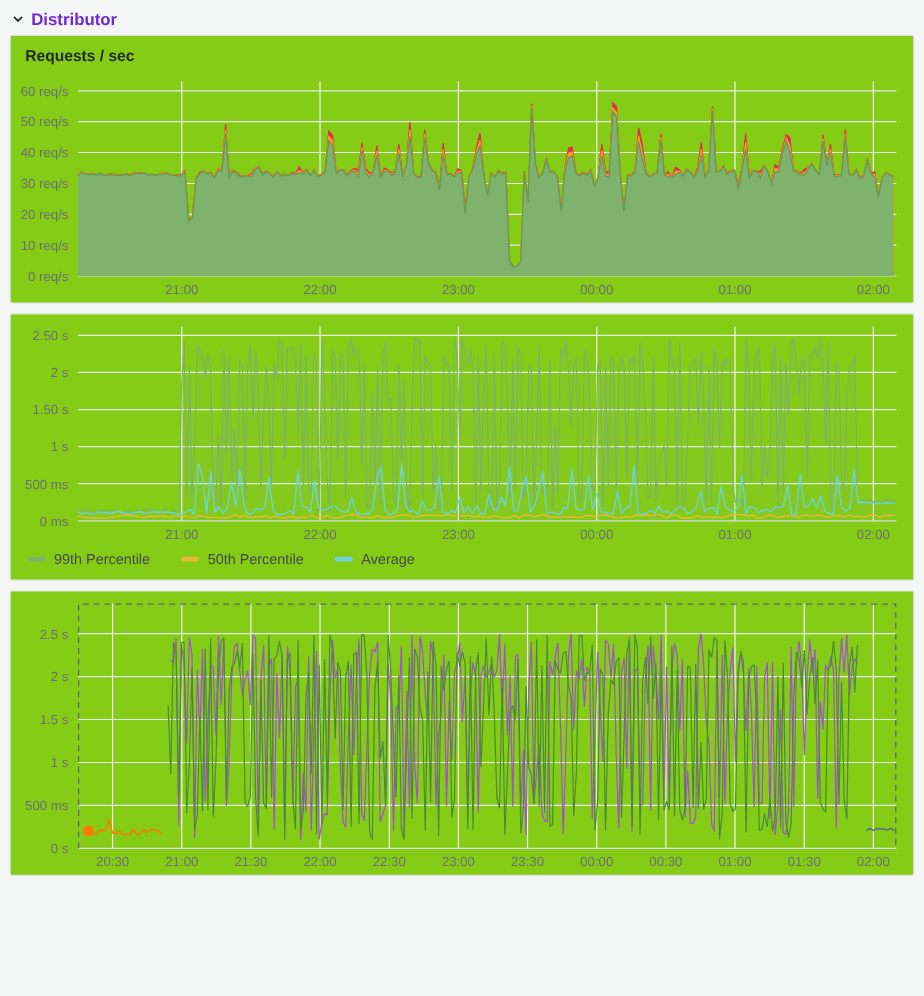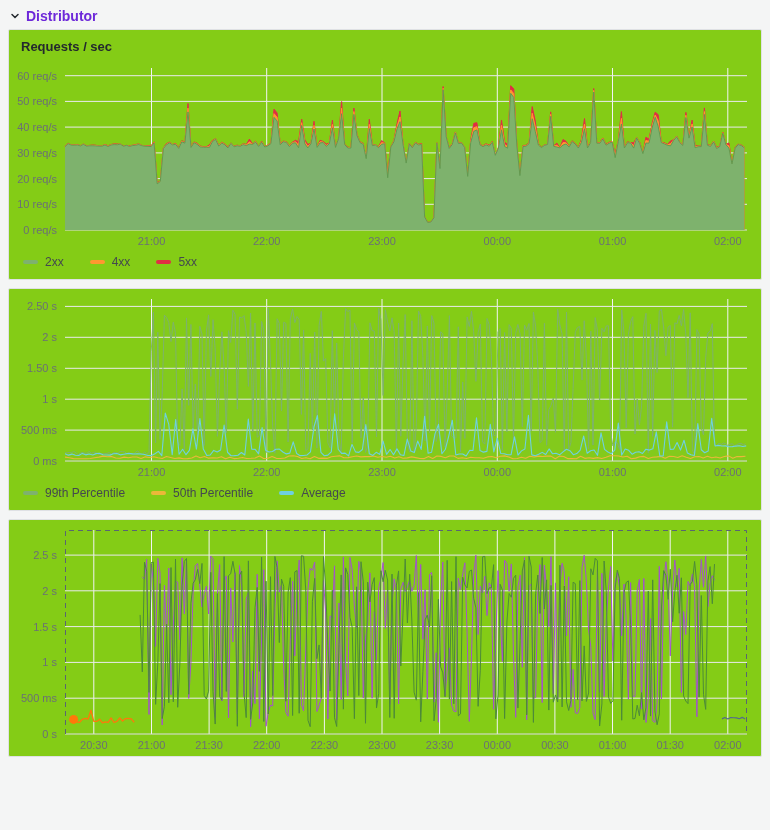--- a/index.html
+++ b/index.html
@@ -83,34 +83,20 @@
         <text x="48" y="47.4" text-anchor="end">50 req/s</text>
         <line x1="56" x2="738" y1="17.7" y2="17.7" stroke="#e9eaed" stroke-width="1"></line>
         <text x="48" y="21.7" text-anchor="end">60 req/s</text>
         <path d="M56.0 88.60 L59.1 85.13 L62.1 86.76 L65.2 87.06 L68.3 86.42 L71.4 87.77 L74.4 85.93 L77.5 87.79 L80.6 87.37 L83.7 87.02 L86.7 87.24 L89.8 87.99 L92.9 87.98 L96.0 86.41 L99.0 87.75 L102.1 86.50 L105.2 85.84 L108.3 86.05 L111.3 86.10 L114.4 87.87 L117.5 87.36 L120.5 87.82 L123.6 87.22 L126.7 86.51 L129.8 85.98 L132.8 87.39 L135.9 88.15 L139.0 87.60 L142.1 87.54 L145.1 83.90 L148.2 124.74 L151.3 122.79 L154.4 90.07 L157.4 85.68 L160.5 84.24 L163.6 86.52 L166.7 85.37 L169.7 89.70 L172.8 82.69 L175.9 84.14 L179.0 45.49 L182.0 89.17 L185.1 83.96 L188.2 85.31 L191.2 88.03 L194.3 88.66 L197.4 88.77 L200.5 86.74 L203.5 82.42 L206.6 80.73 L209.7 87.11 L212.8 84.21 L215.8 86.11 L218.9 88.99 L222.0 84.89 L225.1 88.25 L228.1 87.15 L231.2 87.88 L234.3 85.69 L237.4 86.49 L240.4 81.08 L243.5 85.97 L246.6 83.27 L249.6 88.29 L252.7 83.33 L255.8 88.64 L258.9 86.99 L261.9 84.95 L265.0 51.13 L268.1 54.96 L271.2 85.70 L274.2 83.14 L277.3 83.79 L280.4 87.55 L283.5 84.11 L286.5 82.28 L289.6 83.77 L292.7 61.23 L295.8 81.81 L298.8 86.37 L301.9 85.29 L305.0 63.22 L308.1 89.01 L311.1 82.28 L314.2 83.54 L317.3 86.04 L320.3 85.25 L323.4 62.20 L326.5 89.20 L329.6 80.27 L332.6 43.56 L335.7 86.44 L338.8 89.15 L341.9 89.59 L344.9 50.06 L348.0 76.75 L351.1 83.88 L354.2 85.43 L357.2 100.25 L360.3 61.30 L363.4 87.35 L366.5 86.56 L369.5 89.03 L372.6 82.56 L375.7 84.92 L378.7 114.43 L381.8 88.72 L384.9 82.71 L388.0 65.62 L391.0 52.97 L394.1 86.15 L397.2 104.72 L400.3 85.72 L403.3 89.17 L406.4 84.35 L409.5 86.25 L412.6 85.60 L415.6 158.94 L418.7 164.41 L421.8 164.00 L424.9 159.81 L427.9 84.76 L431.0 110.18 L434.1 28.50 L437.2 78.68 L440.2 89.87 L443.3 85.52 L446.4 73.98 L449.4 84.84 L452.5 84.76 L455.6 89.28 L458.7 117.70 L461.7 82.01 L464.8 65.33 L467.9 64.70 L471.0 86.44 L474.0 87.69 L477.1 85.72 L480.2 87.31 L483.3 83.41 L486.3 96.88 L489.4 89.40 L492.5 61.99 L495.6 84.02 L498.6 86.53 L501.7 27.67 L504.8 30.96 L507.8 85.89 L510.9 116.98 L514.0 87.50 L517.1 87.31 L520.1 84.71 L523.2 48.60 L526.3 63.08 L529.4 85.98 L532.4 89.21 L535.5 86.87 L538.6 86.31 L541.7 53.86 L544.7 87.96 L547.8 85.04 L550.9 89.73 L554.0 81.53 L557.0 83.33 L560.1 88.48 L563.2 82.86 L566.3 85.57 L569.3 89.37 L572.4 81.52 L575.5 60.54 L578.5 88.83 L581.6 84.06 L584.7 30.51 L587.8 84.72 L590.8 84.50 L593.9 79.98 L597.0 86.21 L600.1 84.27 L603.1 83.49 L606.2 95.62 L609.3 82.72 L612.4 53.59 L615.4 89.01 L618.5 83.73 L621.6 84.78 L624.7 84.68 L627.7 79.66 L630.8 84.62 L633.9 95.01 L636.9 79.23 L640.0 81.21 L643.1 65.71 L646.2 54.18 L649.2 56.65 L652.3 84.20 L655.4 84.84 L658.5 86.49 L661.5 82.93 L664.6 81.76 L667.7 78.11 L670.8 84.10 L673.8 86.95 L676.9 54.36 L680.0 79.19 L683.1 62.09 L686.1 87.75 L689.2 87.93 L692.3 88.19 L695.4 49.91 L698.4 86.34 L701.5 87.71 L704.6 83.11 L707.6 89.45 L710.7 88.09 L713.8 74.09 L716.9 86.38 L719.9 84.94 L723.0 105.66 L726.1 89.66 L729.2 86.13 L732.2 87.07 L735.3 89.03 L735.3 172.0 L56.0 172.0 Z" fill="#e02f44" fill-opacity="1" stroke="none"></path>
         <path d="M56.0 88.60 L59.1 85.13 L62.1 86.76 L65.2 87.06 L68.3 86.42 L71.4 87.77 L74.4 85.93 L77.5 87.79 L80.6 87.37 L83.7 87.02 L86.7 87.24 L89.8 87.99 L92.9 87.98 L96.0 86.41 L99.0 87.75 L102.1 86.50 L105.2 85.84 L108.3 86.05 L111.3 86.10 L114.4 87.87 L117.5 87.36 L120.5 87.82 L123.6 87.22 L126.7 86.51 L129.8 85.98 L132.8 87.39 L135.9 88.15 L139.0 87.60 L142.1 87.54 L145.1 83.90 L148.2 124.74 L151.3 122.79 L154.4 90.07 L157.4 85.68 L160.5 84.24 L163.6 86.52 L166.7 85.37 L169.7 89.70 L172.8 82.69 L175.9 84.14 L179.0 45.49 L182.0 89.17 L185.1 83.96 L188.2 85.31 L191.2 88.03 L194.3 88.66 L197.4 88.77 L200.5 86.74 L203.5 82.42 L206.6 80.73 L209.7 87.11 L212.8 84.21 L215.8 86.11 L218.9 88.99 L222.0 84.89 L225.1 88.25 L228.1 87.15 L231.2 87.88 L234.3 85.69 L237.4 86.49 L240.4 81.08 L243.5 85.97 L246.6 83.27 L249.6 88.29 L252.7 83.33 L255.8 88.64 L258.9 86.99 L261.9 84.95 L265.0 51.13 L268.1 54.96 L271.2 85.70 L274.2 83.14 L277.3 83.79 L280.4 87.55 L283.5 84.11 L286.5 82.28 L289.6 83.77 L292.7 61.23 L295.8 81.81 L298.8 86.37 L301.9 85.29 L305.0 63.22 L308.1 89.01 L311.1 82.28 L314.2 83.54 L317.3 86.04 L320.3 85.25 L323.4 62.20 L326.5 89.20 L329.6 80.27 L332.6 43.56 L335.7 86.44 L338.8 89.15 L341.9 89.59 L344.9 50.06 L348.0 76.75 L351.1 83.88 L354.2 85.43 L357.2 100.25 L360.3 61.30 L363.4 87.35 L366.5 86.56 L369.5 89.03 L372.6 82.56 L375.7 84.92 L378.7 114.43 L381.8 88.72 L384.9 82.71 L388.0 65.62 L391.0 52.97 L394.1 86.15 L397.2 104.72 L400.3 85.72 L403.3 89.17 L406.4 84.35 L409.5 86.25 L412.6 85.60 L415.6 158.94 L418.7 164.41 L421.8 164.00 L424.9 159.81 L427.9 84.76 L431.0 110.18 L434.1 28.50 L437.2 78.68 L440.2 89.87 L443.3 85.52 L446.4 73.98 L449.4 84.84 L452.5 84.76 L455.6 89.28 L458.7 117.70 L461.7 82.01 L464.8 65.33 L467.9 64.70 L471.0 86.44 L474.0 87.69 L477.1 85.72 L480.2 87.31 L483.3 83.41 L486.3 96.88 L489.4 89.40 L492.5 61.99 L495.6 84.02 L498.6 86.53 L501.7 27.67 L504.8 30.96 L507.8 85.89 L510.9 116.98 L514.0 87.50 L517.1 87.31 L520.1 84.71 L523.2 48.60 L526.3 63.08 L529.4 85.98 L532.4 89.21 L535.5 86.87 L538.6 86.31 L541.7 53.86 L544.7 87.96 L547.8 85.04 L550.9 89.73 L554.0 81.53 L557.0 83.33 L560.1 88.48 L563.2 82.86 L566.3 85.57 L569.3 89.37 L572.4 81.52 L575.5 60.54 L578.5 88.83 L581.6 84.06 L584.7 30.51 L587.8 84.72 L590.8 84.50 L593.9 79.98 L597.0 86.21 L600.1 84.27 L603.1 83.49 L606.2 95.62 L609.3 82.72 L612.4 53.59 L615.4 89.01 L618.5 83.73 L621.6 84.78 L624.7 84.68 L627.7 79.66 L630.8 84.62 L633.9 95.01 L636.9 79.23 L640.0 81.21 L643.1 65.71 L646.2 54.18 L649.2 56.65 L652.3 84.20 L655.4 84.84 L658.5 86.49 L661.5 82.93 L664.6 81.76 L667.7 78.11 L670.8 84.10 L673.8 86.95 L676.9 54.36 L680.0 79.19 L683.1 62.09 L686.1 87.75 L689.2 87.93 L692.3 88.19 L695.4 49.91 L698.4 86.34 L701.5 87.71 L704.6 83.11 L707.6 89.45 L710.7 88.09 L713.8 74.09 L716.9 86.38 L719.9 84.94 L723.0 105.66 L726.1 89.66 L729.2 86.13 L732.2 87.07 L735.3 89.03 " fill="none" stroke="#e02f44" stroke-width="1"></path>
         <path d="M56.0 88.63 L59.1 85.43 L62.1 86.94 L65.2 87.16 L68.3 86.72 L71.4 87.84 L74.4 86.15 L77.5 87.95 L80.6 87.60 L83.7 87.43 L86.7 87.62 L89.8 88.05 L92.9 88.11 L96.0 86.73 L99.0 88.14 L102.1 86.76 L105.2 86.25 L108.3 86.44 L111.3 86.12 L114.4 88.02 L117.5 87.37 L120.5 88.15 L123.6 87.40 L126.7 86.91 L129.8 86.28 L132.8 87.54 L135.9 88.21 L139.0 88.00 L142.1 88.12 L145.1 84.48 L148.2 125.35 L151.3 123.14 L154.4 90.28 L157.4 86.30 L160.5 84.65 L163.6 86.67 L166.7 85.90 L169.7 90.08 L172.8 83.32 L175.9 84.67 L179.0 50.12 L182.0 89.30 L185.1 84.38 L188.2 85.91 L191.2 88.54 L194.3 88.97 L197.4 89.05 L200.5 88.17 L203.5 83.05 L206.6 81.05 L209.7 87.61 L212.8 84.72 L215.8 86.45 L218.9 89.52 L222.0 85.12 L225.1 88.56 L228.1 87.50 L231.2 88.07 L234.3 86.22 L237.4 87.08 L240.4 83.84 L243.5 86.21 L246.6 83.74 L249.6 88.33 L252.7 83.86 L255.8 88.82 L258.9 87.48 L261.9 85.33 L265.0 55.64 L268.1 59.37 L271.2 86.30 L274.2 83.47 L277.3 84.13 L280.4 88.14 L283.5 84.69 L286.5 83.69 L289.6 87.08 L292.7 64.65 L295.8 83.93 L298.8 88.33 L301.9 85.60 L305.0 67.50 L308.1 89.20 L311.1 83.73 L314.2 84.08 L317.3 87.30 L320.3 85.58 L323.4 66.43 L326.5 89.31 L329.6 80.29 L332.6 50.24 L335.7 86.55 L338.8 89.61 L341.9 89.83 L344.9 53.53 L348.0 77.25 L351.1 84.33 L354.2 85.86 L357.2 100.46 L360.3 66.39 L363.4 87.51 L366.5 86.81 L369.5 89.37 L372.6 84.61 L375.7 85.36 L378.7 117.36 L381.8 88.87 L384.9 83.31 L388.0 68.60 L391.0 58.87 L394.1 86.58 L397.2 104.91 L400.3 85.78 L403.3 89.45 L406.4 84.71 L409.5 86.64 L412.6 86.08 L415.6 158.94 L418.7 164.41 L421.8 164.00 L424.9 159.81 L427.9 84.88 L431.0 110.39 L434.1 30.25 L437.2 78.68 L440.2 90.19 L443.3 86.01 L446.4 74.47 L449.4 85.23 L452.5 84.90 L455.6 89.35 L458.7 118.07 L461.7 83.50 L464.8 69.73 L467.9 68.66 L471.0 86.71 L474.0 88.18 L477.1 86.35 L480.2 87.83 L483.3 83.86 L486.3 97.09 L489.4 89.77 L492.5 67.39 L495.6 86.47 L498.6 88.54 L501.7 31.90 L504.8 35.66 L507.8 86.47 L510.9 117.30 L514.0 88.11 L517.1 87.79 L520.1 85.24 L523.2 55.26 L526.3 68.86 L529.4 86.58 L532.4 89.36 L535.5 87.13 L538.6 86.38 L541.7 56.34 L544.7 88.18 L547.8 87.22 L550.9 89.77 L554.0 84.57 L557.0 84.79 L560.1 88.75 L563.2 83.30 L566.3 85.87 L569.3 89.74 L572.4 83.16 L575.5 66.18 L578.5 89.44 L581.6 84.35 L584.7 32.43 L587.8 84.98 L590.8 84.93 L593.9 80.51 L597.0 86.74 L600.1 84.83 L603.1 83.78 L606.2 97.82 L609.3 83.06 L612.4 60.39 L615.4 89.55 L618.5 84.23 L621.6 84.87 L624.7 87.65 L627.7 79.81 L630.8 85.24 L633.9 95.33 L636.9 82.43 L640.0 83.38 L643.1 68.11 L646.2 56.98 L649.2 63.16 L652.3 84.42 L655.4 85.45 L658.5 86.94 L661.5 85.62 L664.6 82.11 L667.7 78.47 L670.8 84.37 L673.8 87.20 L676.9 57.21 L680.0 79.70 L683.1 65.92 L686.1 88.84 L689.2 88.35 L692.3 88.44 L695.4 53.53 L698.4 86.89 L701.5 88.08 L704.6 83.51 L707.6 90.02 L710.7 88.41 L713.8 74.69 L716.9 86.62 L719.9 87.66 L723.0 105.78 L726.1 90.00 L729.2 86.38 L732.2 87.30 L735.3 89.40 L735.3 172.0 L56.0 172.0 Z" fill="#ff9830" fill-opacity="1" stroke="none"></path>
         <path d="M56.0 88.63 L59.1 85.43 L62.1 86.94 L65.2 87.16 L68.3 86.72 L71.4 87.84 L74.4 86.15 L77.5 87.95 L80.6 87.60 L83.7 87.43 L86.7 87.62 L89.8 88.05 L92.9 88.11 L96.0 86.73 L99.0 88.14 L102.1 86.76 L105.2 86.25 L108.3 86.44 L111.3 86.12 L114.4 88.02 L117.5 87.37 L120.5 88.15 L123.6 87.40 L126.7 86.91 L129.8 86.28 L132.8 87.54 L135.9 88.21 L139.0 88.00 L142.1 88.12 L145.1 84.48 L148.2 125.35 L151.3 123.14 L154.4 90.28 L157.4 86.30 L160.5 84.65 L163.6 86.67 L166.7 85.90 L169.7 90.08 L172.8 83.32 L175.9 84.67 L179.0 50.12 L182.0 89.30 L185.1 84.38 L188.2 85.91 L191.2 88.54 L194.3 88.97 L197.4 89.05 L200.5 88.17 L203.5 83.05 L206.6 81.05 L209.7 87.61 L212.8 84.72 L215.8 86.45 L218.9 89.52 L222.0 85.12 L225.1 88.56 L228.1 87.50 L231.2 88.07 L234.3 86.22 L237.4 87.08 L240.4 83.84 L243.5 86.21 L246.6 83.74 L249.6 88.33 L252.7 83.86 L255.8 88.82 L258.9 87.48 L261.9 85.33 L265.0 55.64 L268.1 59.37 L271.2 86.30 L274.2 83.47 L277.3 84.13 L280.4 88.14 L283.5 84.69 L286.5 83.69 L289.6 87.08 L292.7 64.65 L295.8 83.93 L298.8 88.33 L301.9 85.60 L305.0 67.50 L308.1 89.20 L311.1 83.73 L314.2 84.08 L317.3 87.30 L320.3 85.58 L323.4 66.43 L326.5 89.31 L329.6 80.29 L332.6 50.24 L335.7 86.55 L338.8 89.61 L341.9 89.83 L344.9 53.53 L348.0 77.25 L351.1 84.33 L354.2 85.86 L357.2 100.46 L360.3 66.39 L363.4 87.51 L366.5 86.81 L369.5 89.37 L372.6 84.61 L375.7 85.36 L378.7 117.36 L381.8 88.87 L384.9 83.31 L388.0 68.60 L391.0 58.87 L394.1 86.58 L397.2 104.91 L400.3 85.78 L403.3 89.45 L406.4 84.71 L409.5 86.64 L412.6 86.08 L415.6 158.94 L418.7 164.41 L421.8 164.00 L424.9 159.81 L427.9 84.88 L431.0 110.39 L434.1 30.25 L437.2 78.68 L440.2 90.19 L443.3 86.01 L446.4 74.47 L449.4 85.23 L452.5 84.90 L455.6 89.35 L458.7 118.07 L461.7 83.50 L464.8 69.73 L467.9 68.66 L471.0 86.71 L474.0 88.18 L477.1 86.35 L480.2 87.83 L483.3 83.86 L486.3 97.09 L489.4 89.77 L492.5 67.39 L495.6 86.47 L498.6 88.54 L501.7 31.90 L504.8 35.66 L507.8 86.47 L510.9 117.30 L514.0 88.11 L517.1 87.79 L520.1 85.24 L523.2 55.26 L526.3 68.86 L529.4 86.58 L532.4 89.36 L535.5 87.13 L538.6 86.38 L541.7 56.34 L544.7 88.18 L547.8 87.22 L550.9 89.77 L554.0 84.57 L557.0 84.79 L560.1 88.75 L563.2 83.30 L566.3 85.87 L569.3 89.74 L572.4 83.16 L575.5 66.18 L578.5 89.44 L581.6 84.35 L584.7 32.43 L587.8 84.98 L590.8 84.93 L593.9 80.51 L597.0 86.74 L600.1 84.83 L603.1 83.78 L606.2 97.82 L609.3 83.06 L612.4 60.39 L615.4 89.55 L618.5 84.23 L621.6 84.87 L624.7 87.65 L627.7 79.81 L630.8 85.24 L633.9 95.33 L636.9 82.43 L640.0 83.38 L643.1 68.11 L646.2 56.98 L649.2 63.16 L652.3 84.42 L655.4 85.45 L658.5 86.94 L661.5 85.62 L664.6 82.11 L667.7 78.47 L670.8 84.37 L673.8 87.20 L676.9 57.21 L680.0 79.70 L683.1 65.92 L686.1 88.84 L689.2 88.35 L692.3 88.44 L695.4 53.53 L698.4 86.89 L701.5 88.08 L704.6 83.51 L707.6 90.02 L710.7 88.41 L713.8 74.69 L716.9 86.62 L719.9 87.66 L723.0 105.78 L726.1 90.00 L729.2 86.38 L732.2 87.30 L735.3 89.40 " fill="none" stroke="#ff9830" stroke-width="1"></path>
         <path d="M56.0 88.65 L59.1 85.67 L62.1 87.08 L65.2 87.25 L68.3 86.98 L71.4 87.89 L74.4 86.33 L77.5 88.08 L80.6 87.78 L83.7 87.77 L86.7 87.92 L89.8 88.10 L92.9 88.21 L96.0 87.00 L99.0 88.46 L102.1 86.98 L105.2 86.59 L108.3 86.76 L111.3 86.13 L114.4 88.15 L117.5 87.37 L120.5 88.41 L123.6 87.55 L126.7 87.24 L129.8 86.52 L132.8 87.67 L135.9 88.26 L139.0 88.33 L142.1 88.60 L145.1 84.96 L148.2 125.85 L151.3 123.42 L154.4 90.45 L157.4 86.81 L160.5 84.98 L163.6 86.80 L166.7 86.34 L169.7 90.39 L172.8 83.83 L175.9 85.10 L179.0 53.91 L182.0 89.41 L185.1 84.73 L188.2 86.41 L191.2 88.95 L194.3 89.22 L197.4 89.28 L200.5 89.34 L203.5 83.56 L206.6 81.31 L209.7 88.02 L212.8 85.14 L215.8 86.72 L218.9 89.95 L222.0 85.31 L225.1 88.81 L228.1 87.78 L231.2 88.22 L234.3 86.66 L237.4 87.57 L240.4 86.09 L243.5 86.41 L246.6 84.12 L249.6 88.36 L252.7 84.29 L255.8 88.97 L258.9 87.87 L261.9 85.64 L265.0 59.33 L268.1 62.99 L271.2 86.80 L274.2 83.74 L277.3 84.40 L280.4 88.62 L283.5 85.17 L286.5 84.85 L289.6 89.79 L292.7 67.44 L295.8 85.67 L298.8 89.93 L301.9 85.86 L305.0 71.01 L308.1 89.36 L311.1 84.92 L314.2 84.52 L317.3 88.33 L320.3 85.85 L323.4 69.89 L326.5 89.40 L329.6 80.30 L332.6 55.71 L335.7 86.64 L338.8 89.99 L341.9 90.02 L344.9 56.37 L348.0 77.67 L351.1 84.70 L354.2 86.22 L357.2 100.63 L360.3 70.55 L363.4 87.63 L366.5 87.01 L369.5 89.65 L372.6 86.29 L375.7 85.72 L378.7 119.76 L381.8 88.98 L384.9 83.80 L388.0 71.04 L391.0 63.69 L394.1 86.92 L397.2 105.06 L400.3 85.84 L403.3 89.69 L406.4 85.01 L409.5 86.96 L412.6 86.48 L415.6 158.94 L418.7 164.41 L421.8 164.00 L424.9 159.81 L427.9 84.97 L431.0 110.56 L434.1 31.68 L437.2 78.68 L440.2 90.46 L443.3 86.41 L446.4 74.87 L449.4 85.55 L452.5 85.02 L455.6 89.40 L458.7 118.38 L461.7 84.72 L464.8 73.34 L467.9 71.89 L471.0 86.93 L474.0 88.58 L477.1 86.87 L480.2 88.26 L483.3 84.22 L486.3 97.27 L489.4 90.07 L492.5 71.81 L495.6 88.48 L498.6 90.19 L501.7 35.37 L504.8 39.51 L507.8 86.95 L510.9 117.55 L514.0 88.61 L517.1 88.18 L520.1 85.66 L523.2 60.71 L526.3 73.59 L529.4 87.07 L532.4 89.48 L535.5 87.34 L538.6 86.43 L541.7 58.37 L544.7 88.36 L547.8 89.01 L550.9 89.80 L554.0 87.05 L557.0 85.99 L560.1 88.98 L563.2 83.66 L566.3 86.11 L569.3 90.03 L572.4 84.50 L575.5 70.79 L578.5 89.94 L581.6 84.59 L584.7 34.01 L587.8 85.19 L590.8 85.27 L593.9 80.94 L597.0 87.18 L600.1 85.30 L603.1 84.02 L606.2 99.62 L609.3 83.34 L612.4 65.96 L615.4 89.98 L618.5 84.64 L621.6 84.94 L624.7 90.09 L627.7 79.93 L630.8 85.76 L633.9 95.59 L636.9 85.05 L640.0 85.15 L643.1 70.08 L646.2 59.26 L649.2 68.49 L652.3 84.60 L655.4 85.94 L658.5 87.31 L661.5 87.83 L664.6 82.41 L667.7 78.77 L670.8 84.59 L673.8 87.41 L676.9 59.54 L680.0 80.12 L683.1 69.05 L686.1 89.74 L689.2 88.70 L692.3 88.64 L695.4 56.49 L698.4 87.34 L701.5 88.38 L704.6 83.83 L707.6 90.48 L710.7 88.67 L713.8 75.18 L716.9 86.81 L719.9 89.89 L723.0 105.88 L726.1 90.27 L729.2 86.58 L732.2 87.48 L735.3 89.71 L735.3 172.0 L56.0 172.0 Z" fill="#7eb26d" fill-opacity="1" stroke="none"></path>
         <path d="M56.0 88.65 L59.1 85.67 L62.1 87.08 L65.2 87.25 L68.3 86.98 L71.4 87.89 L74.4 86.33 L77.5 88.08 L80.6 87.78 L83.7 87.77 L86.7 87.92 L89.8 88.10 L92.9 88.21 L96.0 87.00 L99.0 88.46 L102.1 86.98 L105.2 86.59 L108.3 86.76 L111.3 86.13 L114.4 88.15 L117.5 87.37 L120.5 88.41 L123.6 87.55 L126.7 87.24 L129.8 86.52 L132.8 87.67 L135.9 88.26 L139.0 88.33 L142.1 88.60 L145.1 84.96 L148.2 125.85 L151.3 123.42 L154.4 90.45 L157.4 86.81 L160.5 84.98 L163.6 86.80 L166.7 86.34 L169.7 90.39 L172.8 83.83 L175.9 85.10 L179.0 53.91 L182.0 89.41 L185.1 84.73 L188.2 86.41 L191.2 88.95 L194.3 89.22 L197.4 89.28 L200.5 89.34 L203.5 83.56 L206.6 81.31 L209.7 88.02 L212.8 85.14 L215.8 86.72 L218.9 89.95 L222.0 85.31 L225.1 88.81 L228.1 87.78 L231.2 88.22 L234.3 86.66 L237.4 87.57 L240.4 86.09 L243.5 86.41 L246.6 84.12 L249.6 88.36 L252.7 84.29 L255.8 88.97 L258.9 87.87 L261.9 85.64 L265.0 59.33 L268.1 62.99 L271.2 86.80 L274.2 83.74 L277.3 84.40 L280.4 88.62 L283.5 85.17 L286.5 84.85 L289.6 89.79 L292.7 67.44 L295.8 85.67 L298.8 89.93 L301.9 85.86 L305.0 71.01 L308.1 89.36 L311.1 84.92 L314.2 84.52 L317.3 88.33 L320.3 85.85 L323.4 69.89 L326.5 89.40 L329.6 80.30 L332.6 55.71 L335.7 86.64 L338.8 89.99 L341.9 90.02 L344.9 56.37 L348.0 77.67 L351.1 84.70 L354.2 86.22 L357.2 100.63 L360.3 70.55 L363.4 87.63 L366.5 87.01 L369.5 89.65 L372.6 86.29 L375.7 85.72 L378.7 119.76 L381.8 88.98 L384.9 83.80 L388.0 71.04 L391.0 63.69 L394.1 86.92 L397.2 105.06 L400.3 85.84 L403.3 89.69 L406.4 85.01 L409.5 86.96 L412.6 86.48 L415.6 158.94 L418.7 164.41 L421.8 164.00 L424.9 159.81 L427.9 84.97 L431.0 110.56 L434.1 31.68 L437.2 78.68 L440.2 90.46 L443.3 86.41 L446.4 74.87 L449.4 85.55 L452.5 85.02 L455.6 89.40 L458.7 118.38 L461.7 84.72 L464.8 73.34 L467.9 71.89 L471.0 86.93 L474.0 88.58 L477.1 86.87 L480.2 88.26 L483.3 84.22 L486.3 97.27 L489.4 90.07 L492.5 71.81 L495.6 88.48 L498.6 90.19 L501.7 35.37 L504.8 39.51 L507.8 86.95 L510.9 117.55 L514.0 88.61 L517.1 88.18 L520.1 85.66 L523.2 60.71 L526.3 73.59 L529.4 87.07 L532.4 89.48 L535.5 87.34 L538.6 86.43 L541.7 58.37 L544.7 88.36 L547.8 89.01 L550.9 89.80 L554.0 87.05 L557.0 85.99 L560.1 88.98 L563.2 83.66 L566.3 86.11 L569.3 90.03 L572.4 84.50 L575.5 70.79 L578.5 89.94 L581.6 84.59 L584.7 34.01 L587.8 85.19 L590.8 85.27 L593.9 80.94 L597.0 87.18 L600.1 85.30 L603.1 84.02 L606.2 99.62 L609.3 83.34 L612.4 65.96 L615.4 89.98 L618.5 84.64 L621.6 84.94 L624.7 90.09 L627.7 79.93 L630.8 85.76 L633.9 95.59 L636.9 85.05 L640.0 85.15 L643.1 70.08 L646.2 59.26 L649.2 68.49 L652.3 84.60 L655.4 85.94 L658.5 87.31 L661.5 87.83 L664.6 82.41 L667.7 78.77 L670.8 84.59 L673.8 87.41 L676.9 59.54 L680.0 80.12 L683.1 69.05 L686.1 89.74 L689.2 88.70 L692.3 88.64 L695.4 56.49 L698.4 87.34 L701.5 88.38 L704.6 83.83 L707.6 90.48 L710.7 88.67 L713.8 75.18 L716.9 86.81 L719.9 89.89 L723.0 105.88 L726.1 90.27 L729.2 86.58 L732.2 87.48 L735.3 89.71 " fill="none" stroke="#619a52" stroke-width="1"></path>
       </svg>
-    <div class="legend">
-        <div class="legend-item">
-          <span class="swatch" style="background: rgb(126, 178, 109);"></span>
-          <span>2xx</span>
-        </div>
-        <div class="legend-item">
-          <span class="swatch" style="background: rgb(255, 152, 48);"></span>
-          <span>4xx</span>
-        </div>
-        <div class="legend-item">
-          <span class="swatch" style="background: rgb(224, 47, 68);"></span>
-          <span>5xx</span>
-        </div>
-      </div>
   </div>
 
   <div class="panel">
     <svg class="chart" width="752" height="194">
         <line x1="142.5" x2="142.5" y1="10" y2="172" stroke="#f2f3f5" stroke-width="1"></line>
         <text x="142.5" y="187" text-anchor="middle">21:00</text>
         <line x1="257.7" x2="257.7" y1="10" y2="172" stroke="#f2f3f5" stroke-width="1"></line>
         <text x="257.7" y="187" text-anchor="middle">22:00</text>
         <line x1="373.0" x2="373.0" y1="10" y2="172" stroke="#f2f3f5" stroke-width="1"></line>
         <text x="373.0" y="187" text-anchor="middle">23:00</text>

